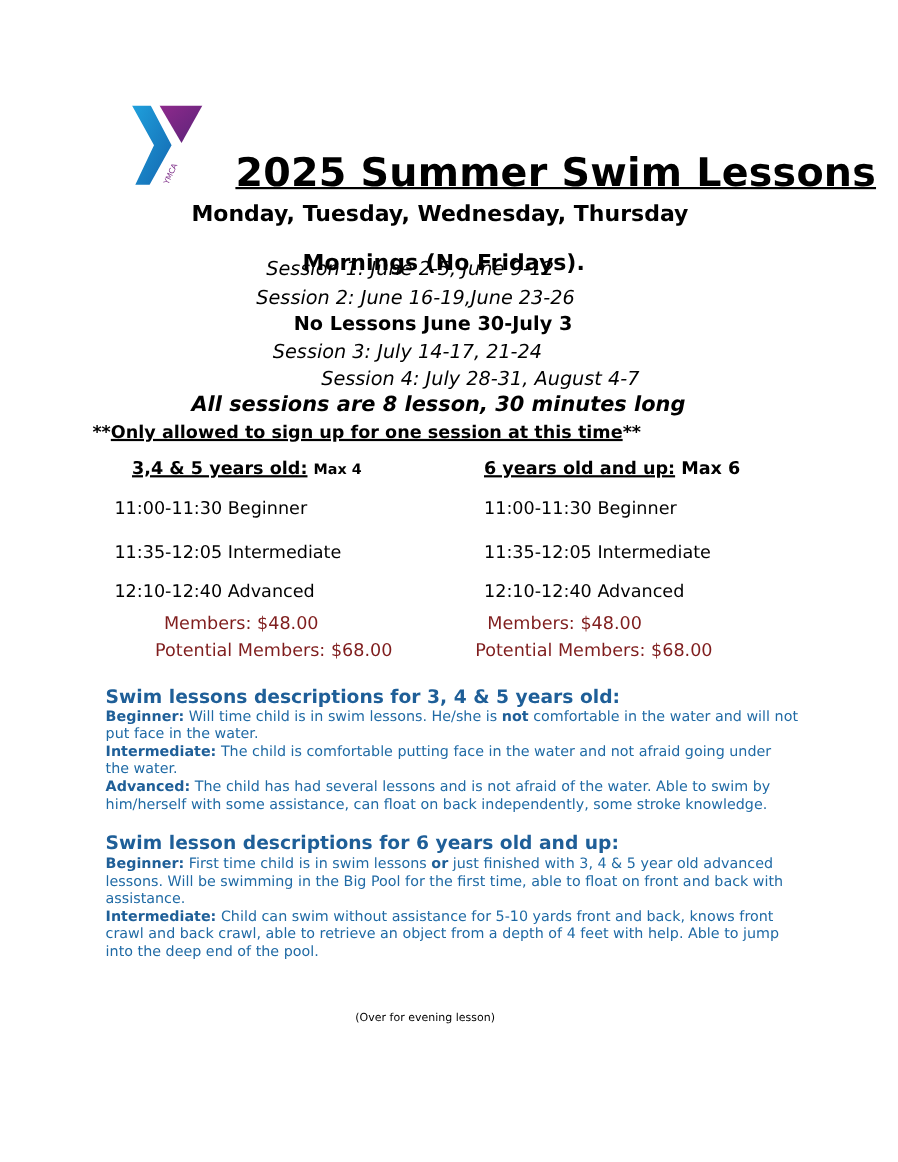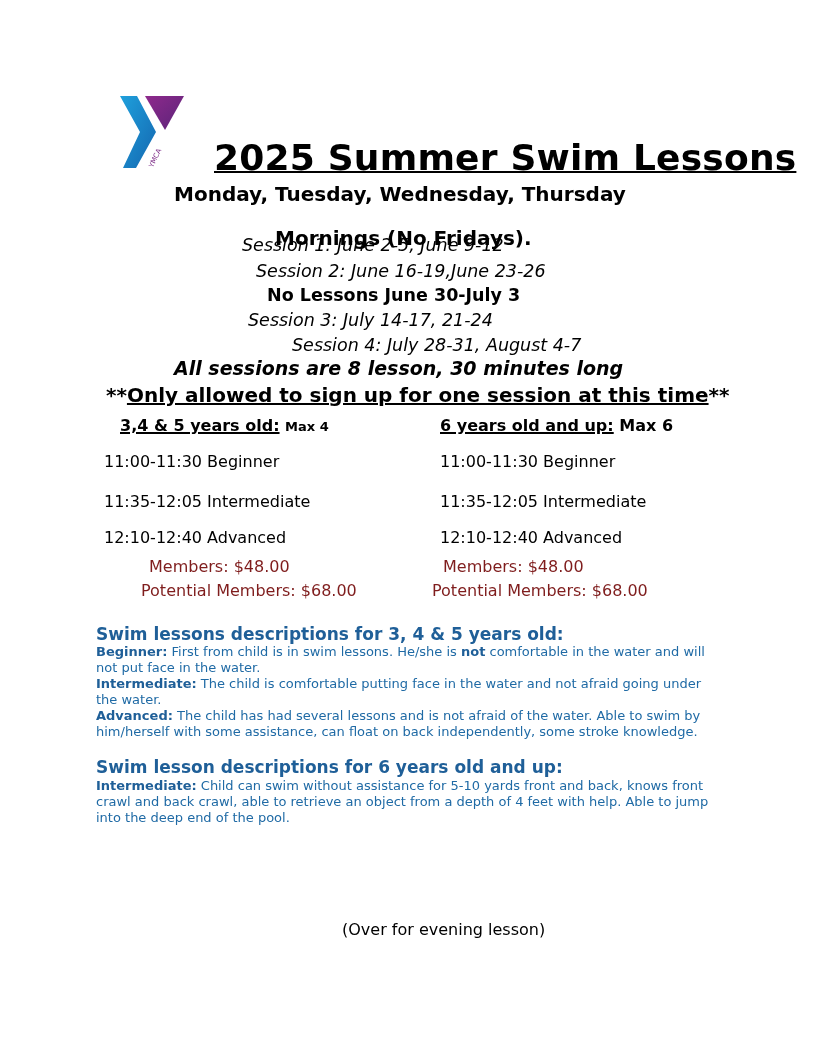--- a/index.html
+++ b/index.html
@@ -5,31 +5,31 @@
   html, body { margin: 0; padding: 0; background: #ffffff; }
   body { width: 816px; height: 1056px; position: relative; font-family: "DejaVu Sans", sans-serif; color: #000; overflow: hidden; }
   .abs { position: absolute; white-space: nowrap; }
   .logo { position: absolute; left: 120px; top: 96px; width: 66px; height: 74px; }
   .title { left: 186px; top: 137px; font-size: 36px; font-weight: bold; text-decoration: underline; text-decoration-thickness: 2px; letter-spacing: 0.2px; margin-left: 28px; }
   .days1 { left: 174px; top: 182px; font-size: 20px; font-weight: bold; text-align: center; }
   .days2 { left: 275px; top: 210px; font-size: 20px; font-weight: bold; margin-top: 16px; }
   .sess { font-size: 17.5px; font-style: italic; }
   .nolessons { font-size: 17.5px; font-weight: bold; }
   .allsess { left: 174px; top: 357px; font-size: 19px; font-weight: bold; font-style: italic; }
-  .onlyone { left: 106px; top: 383px; font-size: 20px; font-weight: bold; }
+  .onlyone { left: 84px; top: 383px; font-size: 16px; font-weight: bold; }
   .onlyone u { text-decoration-thickness: 2px; }
   .colhead { font-size: 16px; font-weight: bold; }
   .colhead u { text-decoration-thickness: 2px; }
   .colhead .max-small { font-size: 13px; }
   .slot { font-size: 16px; }
   .price { font-size: 16px; color: #7f1d1d; }
   .desc-title { left: 96px; font-size: 17px; font-weight: bold; color: #1f5f98; text-align: center; }
   .desc { position: absolute; left: 96px; width: 630px; font-size: 13px; line-height: 16px; color: #1f6aa5; white-space: normal; }
   .desc b { color: #1f5f98; }
-  .over { left: 342px; top: 920px; font-size: 16px; color: #000; }
+  .over { left: 323px; top: 920px; font-size: 10px; color: #000; }
 </style>
 </head>
 <body>
 
 <div class="logo">
   <svg width="66" height="74" viewBox="0 0 66 74">
     <defs>
       <linearGradient id="gb" x1="0" y1="0" x2="1" y2="1">
         <stop offset="0" stop-color="#1fa0dc"></stop>
         <stop offset="1" stop-color="#1467b0"></stop>
@@ -43,21 +43,21 @@
     <polygon points="25,0 64,0 45,34" fill="url(#gp)"></polygon>
     <text x="33" y="72" font-size="7" fill="#7b2a86" transform="rotate(-65 33 72)" font-family="DejaVu Sans, sans-serif">YMCA</text>
   </svg>
 </div>
 
 <div class="abs title">2025 Summer Swim Lessons</div>
 <div class="abs days1">Monday, Tuesday, Wednesday, Thursday</div>
 <div class="abs days2">Mornings (No Fridays).</div>
 
 <div class="abs sess" style="left:242px;top:235px;">Session 1: June 2-5, June 9-12</div>
-<div class="abs sess" style="left:256px;top:261px;">Session 2: June 16-19,June 23-26</div>
+<div class="abs sess" style="left:233px;top:261px;">Session 2: June 16-19,June 23-26</div>
 <div class="abs nolessons" style="left:267px;top:285px;">No Lessons June 30-July 3</div>
 <div class="abs sess" style="left:248px;top:310px;">Session 3: July 14-17, 21-24</div>
 <div class="abs sess" style="left:248px;top:335px;margin-left:44px;">Session 4: July 28-31, August 4-7</div>
 
 <div class="abs allsess">All sessions are 8 lesson, 30 minutes long</div>
 <div class="abs onlyone"><span>**</span><u>Only allowed to sign up for one session at this time</u><span>**</span></div>
 
 <div class="abs colhead" style="left:120px;top:416px;">
   <u>3,4 &amp; 5 years old:</u> <span class="max-small">Max 4</span>
 </div>
@@ -71,23 +71,24 @@
   <u>6 years old and up:</u> <span>Max 6</span>
 </div>
 <div class="abs slot" style="left:440px;top:452px;">11:00-11:30 Beginner</div>
 <div class="abs slot" style="left:440px;top:492px;">11:35-12:05 Intermediate</div>
 <div class="abs slot" style="left:440px;top:528px;">12:10-12:40 Advanced</div>
 <div class="abs price" style="left:443px;top:557px;">Members: $48.00</div>
 <div class="abs price" style="left:432px;top:581px;">Potential Members: $68.00</div>
 
 <div class="abs desc-title" style="top:624px;">Swim lessons descriptions for 3, 4 &amp; 5 years old:</div>
 <div class="desc" style="top:644px;">
-  <div><b>Beginner:</b><span> First from child is in swim lessons. He/she is </span><b>not</b><span> comfortable in the water and will not put face in the water.</span></div>
+  <div><b>Beginner:</b><span> Will time child is in swim lessons. He/she is </span><b>not</b><span> comfortable in the water and will not put face in the water.</span></div>
   <div><b>Intermediate:</b><span> The child is comfortable putting face in the water and not afraid going under the water.</span></div>
   <div><b>Advanced:</b><span> The child has had several lessons and is not afraid of the water. Able to swim by him/herself with some assistance, can float on back independently, some stroke knowledge.</span></div>
 </div>
 
 <div class="abs desc-title" style="top:757px;">Swim lesson descriptions for 6 years old and up:</div>
 <div class="desc" style="top:778px;">
+  <div><b>Beginner:</b><span> First time child is in swim lessons </span><b>or</b><span> just finished with 3, 4 &amp; 5 year old advanced lessons. Will be swimming in the Big Pool for the first time, able to float on front and back with assistance.</span></div>
   <div><b>Intermediate:</b><span> Child can swim without assistance for 5-10 yards front and back, knows front crawl and back crawl, able to retrieve an object from a depth of 4 feet with help. Able to jump into the deep end of the pool.</span></div>
 </div>
 
 <div class="abs over">(Over for evening lesson)</div>
 
 </body></html>

